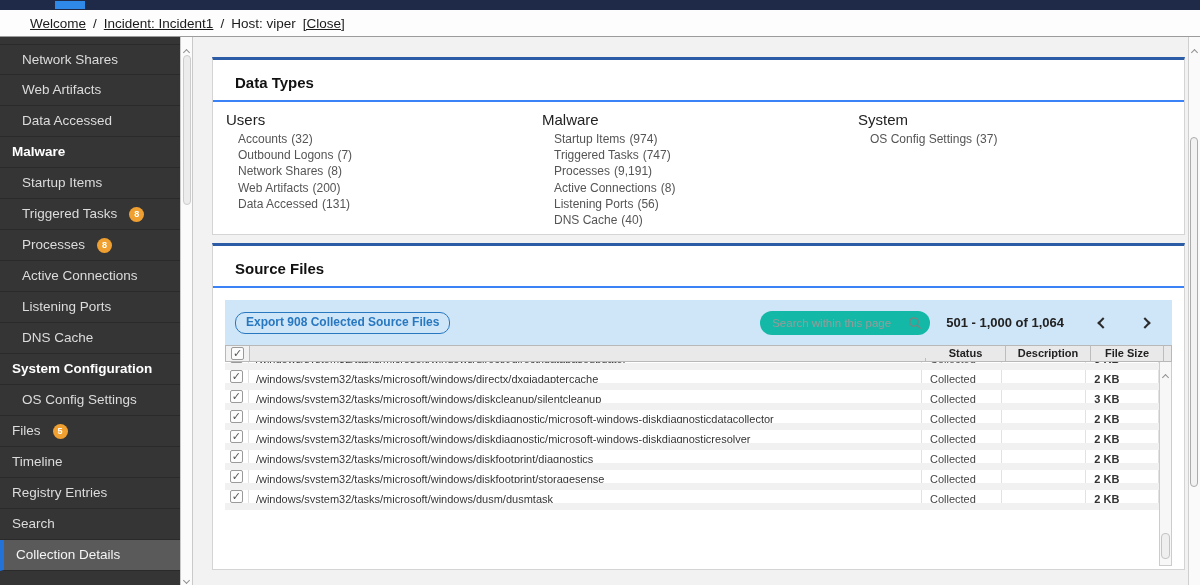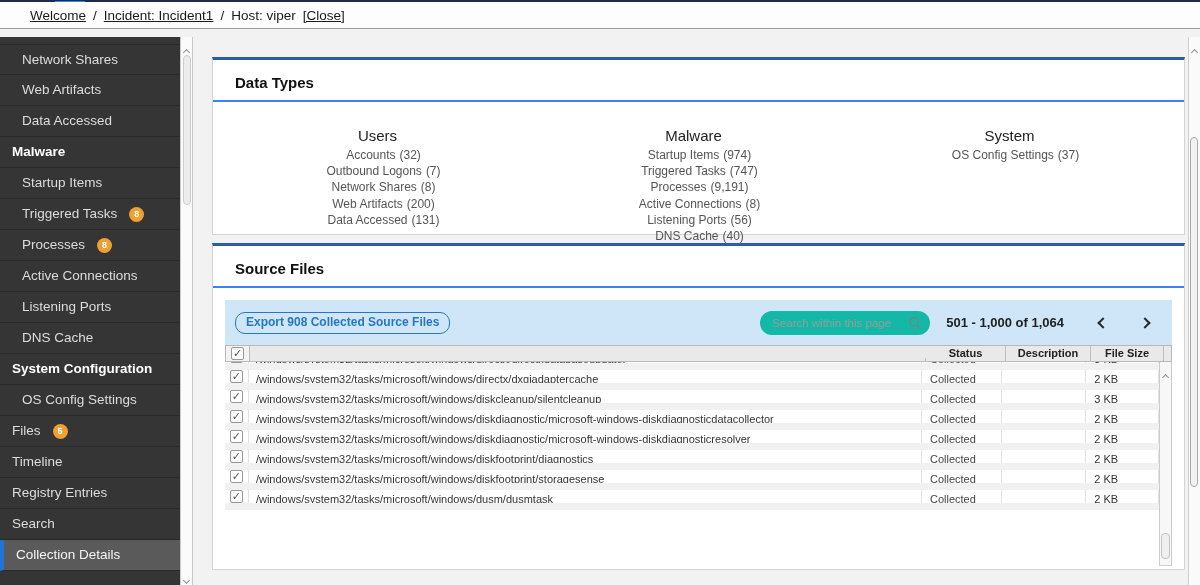--- a/index.html
+++ b/index.html
@@ -2,21 +2,21 @@
 <html><head>
 <meta charset="utf-8">
 <style>
   * { margin:0; padding:0; box-sizing:border-box; }
   html,body { width:1200px; height:585px; overflow:hidden;
     font-family:"Liberation Sans","DejaVu Sans",sans-serif; background:#f2f2f2; }
 
   
   .topbar { position:absolute; left:0; top:0; width:1200px; height:10px; background:#1e2a47; }
   .logo-frag { position:absolute; left:55px; top:1px; width:30px; height:8px; background:#2e89e8; }
-  .crumbbar { position:absolute; left:0; top:2px; width:1200px; height:27px; background:#fdfdfd;
+  .crumbbar { position:absolute; left:0; top:10px; width:1200px; height:27px; background:#fdfdfd;
     border-bottom:1px solid #9c9c9c; display:flex; align-items:center; padding-left:30px;
     font-size:13.5px; color:#1a1a1a; }
   .crumb { text-decoration:underline; cursor:pointer; }
   .crumb.plain { text-decoration:none; cursor:default; }
   .crumb-sep { margin:0 7px; }
   .crumb-close { text-decoration:underline; margin-left:7px; cursor:pointer; }
 
   
   .sidebar { position:absolute; left:0; top:37px; width:180px; height:548px; background:#353535;
     padding-top:7px; overflow:hidden; }
@@ -45,21 +45,21 @@
   
   .main { position:absolute; left:193px; top:37px; width:995px; height:548px; background:#f2f2f2; }
   .panel { position:absolute; left:19px; width:973px; background:#ffffff;
     border:1px solid #d4d4d4; border-top:3px solid #2d5ca6; }
   .panel-title { font-size:15px; font-weight:bold; color:#111; padding:14px 22px 8px 22px;
     border-bottom:2px solid #3b82f6; line-height:18px; }
   #panel-datatypes { top:20px; height:178px; }
   #panel-sourcefiles { top:206px; height:327px; }
 
   
-  .dt-cols { display:flex; padding-top:24px;text-align:center; }
+  .dt-cols { display:flex; padding-top:8px; }
   .dt-col { width:316px; padding-left:13px; }
   .dt-col-title { font-size:15px; color:#222; line-height:19px; margin-bottom:2px; }
   .dt-item { font-size:12px; color:#555; line-height:16.2px; padding-left:12px; cursor:pointer; }
   .dt-item .cnt { margin-left:4px; }
 
   
   .sf-toolbar { margin:12px 12px 0 12px; height:45px; background:#cfe5f8; display:flex; align-items:center; }
   .export-btn { margin-left:10px; height:22px; padding:0 10px; background:transparent;
     border:1.5px solid #2878c0; border-radius:10px; color:#2878c0; font-size:12px; font-weight:600;
     font-family:inherit; cursor:pointer; line-height:19px; }
@@ -84,21 +84,21 @@
   .tbl-wrap { display:flex; }
   .tbl-body { height:204px; overflow:hidden; width:938px; }
   .t-row { display:flex; height:20px; border-bottom:7px solid #f1f1f1; background:#fff; cursor:pointer; }
   .t-row:first-child { margin-top:-12px; }
   .cell { font-size:11px; color:#333; line-height:19px; white-space:nowrap; overflow:hidden;
     border-right:1px solid #e2e2e2; }
   .c-check { width:24px; display:flex; align-items:center; justify-content:center; }
   .c-path  { width:676px; padding-left:7px; }
   .c-status{ width:80px; padding-left:8px; color:#444; }
   .c-desc  { width:85px; }
-  .c-size  { width:73px; padding-left:8px; }
+  .c-size  { width:73px; padding-left:8px;font-weight:bold; }
   .h-check { width:24px; display:flex; align-items:center; justify-content:center; background:#f2f2f2; }
   .h-path  { width:676px;margin-top:12px; } .h-status{ width:80px; } .h-desc { width:85px; } .h-size { width:73px; }
   .cbx { width:13px; height:13px; border:1px solid #9a9a9a; border-radius:2px; background:#fcfcfc;
     font-size:11px; line-height:11px; color:#555; text-align:center; cursor:pointer; }
 
   
   .tbl-scroll { position:relative; width:13px; height:204px; background:#f7f7f7; border:1px solid #cccccc; border-top:none; }
   .tbl-scroll .thumb { position:absolute; left:1px; bottom:6px; width:9px; height:26px;
     background:#efefef; border:1px solid #c4c4c4; border-radius:4px; }
 

